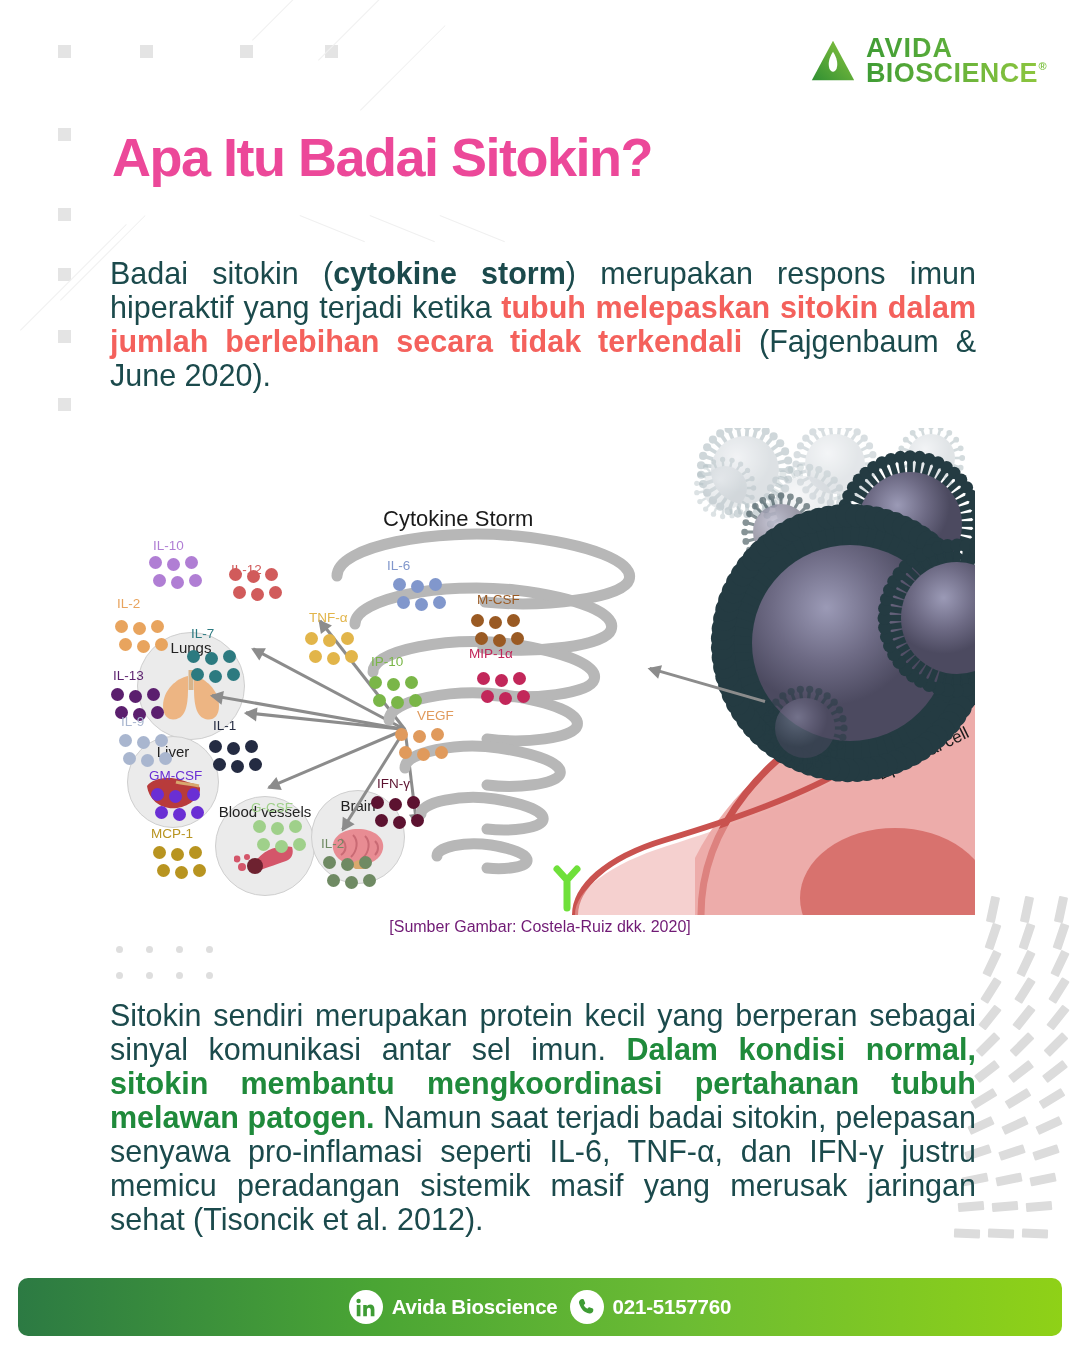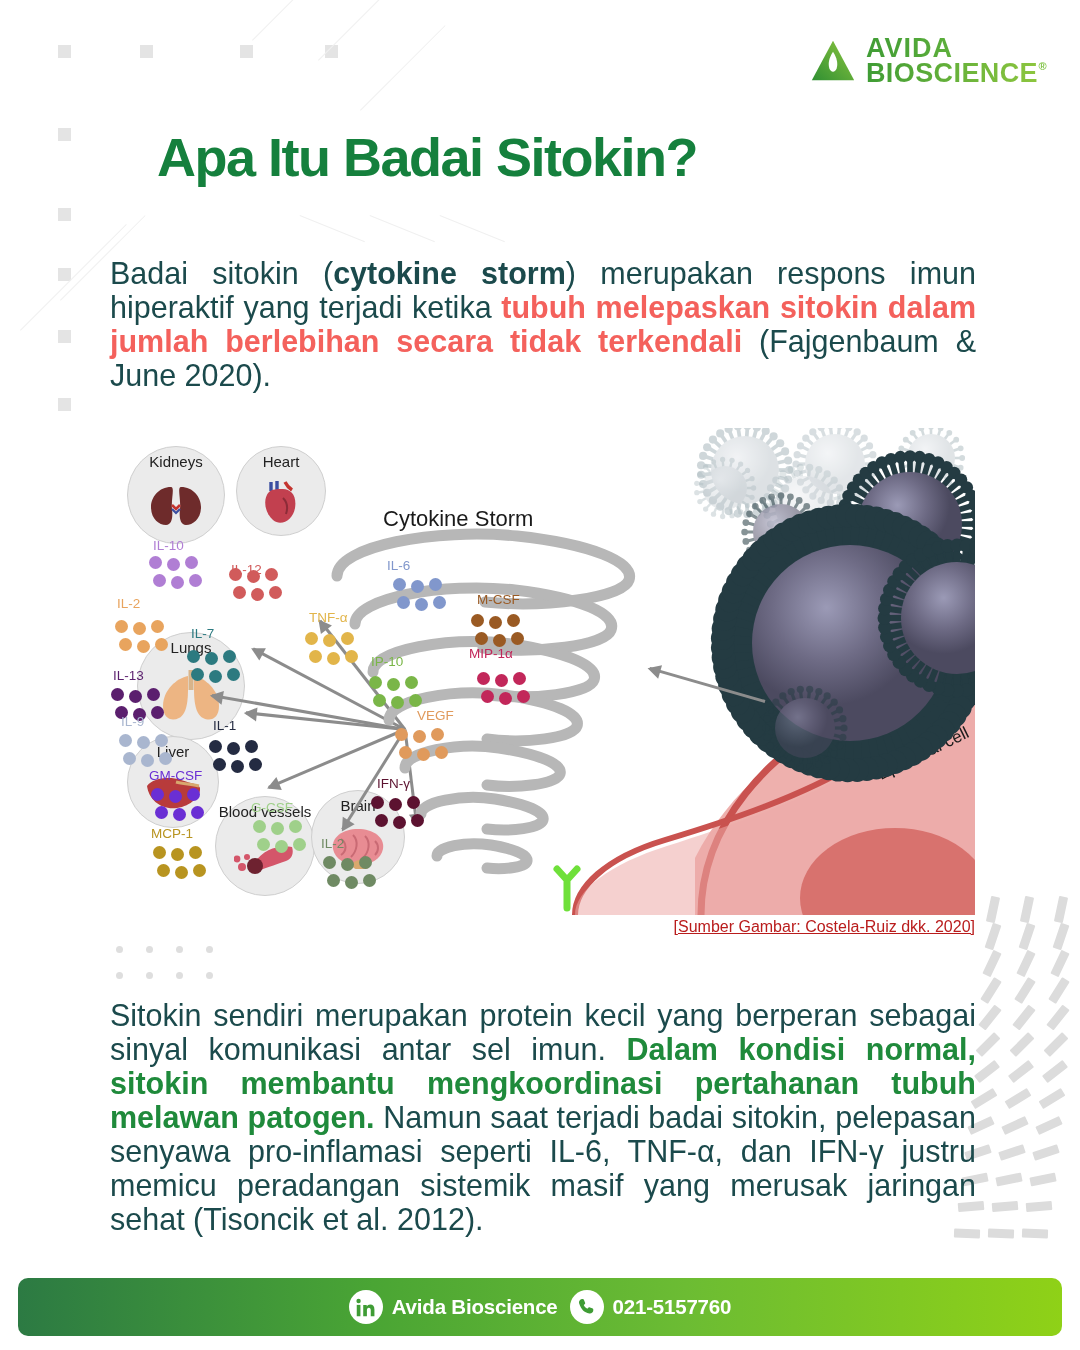--- a/index.html
+++ b/index.html
@@ -27,41 +27,40 @@
              background-clip:text; color:transparent; }
   .logo-l2 { font-size:27px; font-weight:bold; letter-spacing:0.4px;
              background:linear-gradient(90deg,#3f9c35,#8dc63f); -webkit-background-clip:text;
              background-clip:text; color:transparent; position:relative; }
   .logo-l2 sup { font-size:11px; position:absolute; top:0; right:-9px; color:#7dc242; }
 
   
   .title {
     position:absolute; top:126px; left:112px; z-index:5;
     font-size:54px; font-weight:bold; letter-spacing:-1.5px;
-    color:#15803d;
-    margin-left:45px;
+    color:#ec4899;
   }
 
   
   .para {
     position:absolute; left:110px; width:866px; z-index:5;
     font-size:30.5px; line-height:34px; color:#1b4a4c;
     text-align:justify;
   }
   .para.p1 { top:256px; }
   .para.p2 { top:998px; }
   .para b { font-weight:bold; }
   .hl-red { color:#f4615c; font-weight:bold; }
   .hl-green { color:#1f8a3b; font-weight:bold; }
 
   
   .figure { position:absolute; left:105px; top:428px; width:870px; height:487px; z-index:4;
             background:#ffffff; overflow:hidden; }
-  .caption { position:absolute; left:105px; top:918px; width:870px; text-align:right;
-             font-size:16px; color:#b91c1c; z-index:5;text-decoration:underline; }
+  .caption { position:absolute; left:105px; top:918px; width:870px; text-align:center;
+             font-size:16px; color:#701a75; z-index:5; }
 
   
   .organ { position:absolute; border-radius:50%; background:#ebebeb; border:1.5px solid #cfcfcf;
            display:flex; flex-direction:column; align-items:center; }
   .organ .olbl { font-size:15px; color:#222; margin-top:7px; text-align:center; line-height:15px; }
   .organ .art { flex:1; display:flex; align-items:center; justify-content:center; width:100%; }
 
   
   .cs-title { position:absolute; font-size:22px; color:#1a1a1a; }
   .cyto-lbl { position:absolute; font-size:13.5px; white-space:nowrap; }
@@ -927,43 +926,21 @@
           <circle cx="635.6427173223015" cy="36.057038721691676" r="2.6399999999999997" fill="#a9b8bd"></circle>
           <line x1="636.6666475584518" y1="47.02782750799421" x2="642.5694185687369" y2="42.433516417075495" stroke="#a9b8bd" stroke-width="2.42"></line>
           <circle cx="642.5694185687369" cy="42.433516417075495" r="2.6399999999999997" fill="#a9b8bd"></circle>
           <line x1="639.9756601447174" y1="53.14234721039708" x2="647.0503731126381" y2="50.71359518074605" stroke="#a9b8bd" stroke-width="2.42"></line>
           <circle cx="647.0503731126381" cy="50.71359518074605" r="2.6399999999999997" fill="#a9b8bd"></circle>
           <circle cx="620" cy="60" r="22" fill="url(#vpale)"></circle>
         </g>
       </g>
   </svg>
 
-  <div class="organ" style="left:22px;top:18px;width:98px;height:98px;">
-    <div class="olbl">Kidneys</div>
-    <div class="art">
-      <svg width="62" height="46" viewBox="0 0 62 46">
-        <path d="M26 4 C14 4 6 14 6 24 C6 36 14 42 21 42 C27 42 28 34 27 26 C26 16 30 4 26 4Z" fill="#6e2b2b"></path>
-        <path d="M36 4 C48 4 56 14 56 24 C56 36 48 42 41 42 C35 42 34 34 35 26 C36 16 32 4 36 4Z" fill="#6e2b2b"></path>
-        <path d="M27 22 L31 26 L35 22" stroke="#c4342f" stroke-width="2.6" fill="none"></path>
-        <path d="M27 26 L31 30 L35 26" stroke="#3b4fa0" stroke-width="2.2" fill="none"></path>
-      </svg>
-    </div>
-  </div>
-
-  <div class="organ" style="left:131px;top:18px;width:90px;height:90px;">
-    <div class="olbl">Heart</div>
-    <div class="art">
-      <svg width="44" height="48" viewBox="0 0 44 48">
-        <path d="M12 4 L12 13 M18 3 L18 12" stroke="#3b4fa0" stroke-width="3.4"></path>
-        <path d="M26 4 C28 8 30 10 33 12" stroke="#c4342f" stroke-width="3.4" fill="none"></path>
-        <path d="M10 14 C4 20 5 34 14 42 C22 49 34 42 36 30 C38 18 32 11 24 11 C18 11 13 11 10 14Z" fill="#c2404f"></path>
-        <path d="M24 20 C28 24 29 30 27 36" stroke="#8c2c38" stroke-width="2" fill="none"></path>
-      </svg>
-    </div>
-  </div>
+
 
 
   <div class="organ" style="left:32px;top:204px;width:108px;height:108px;">
     <div class="olbl">Lungs</div>
     <div class="art">
       <svg width="72" height="58" viewBox="0 0 72 58">
         <path d="M36 2 L36 22" stroke="#d8b48a" stroke-width="5"></path>
         <path d="M33 8 C22 10 8 22 8 38 C8 50 16 54 24 50 C32 46 33 32 33 20 Z" fill="#edb583"></path>
         <path d="M39 8 C50 10 64 22 64 38 C64 50 56 54 48 50 C40 46 39 32 39 20 Z" fill="#edb583"></path>
       </svg>

